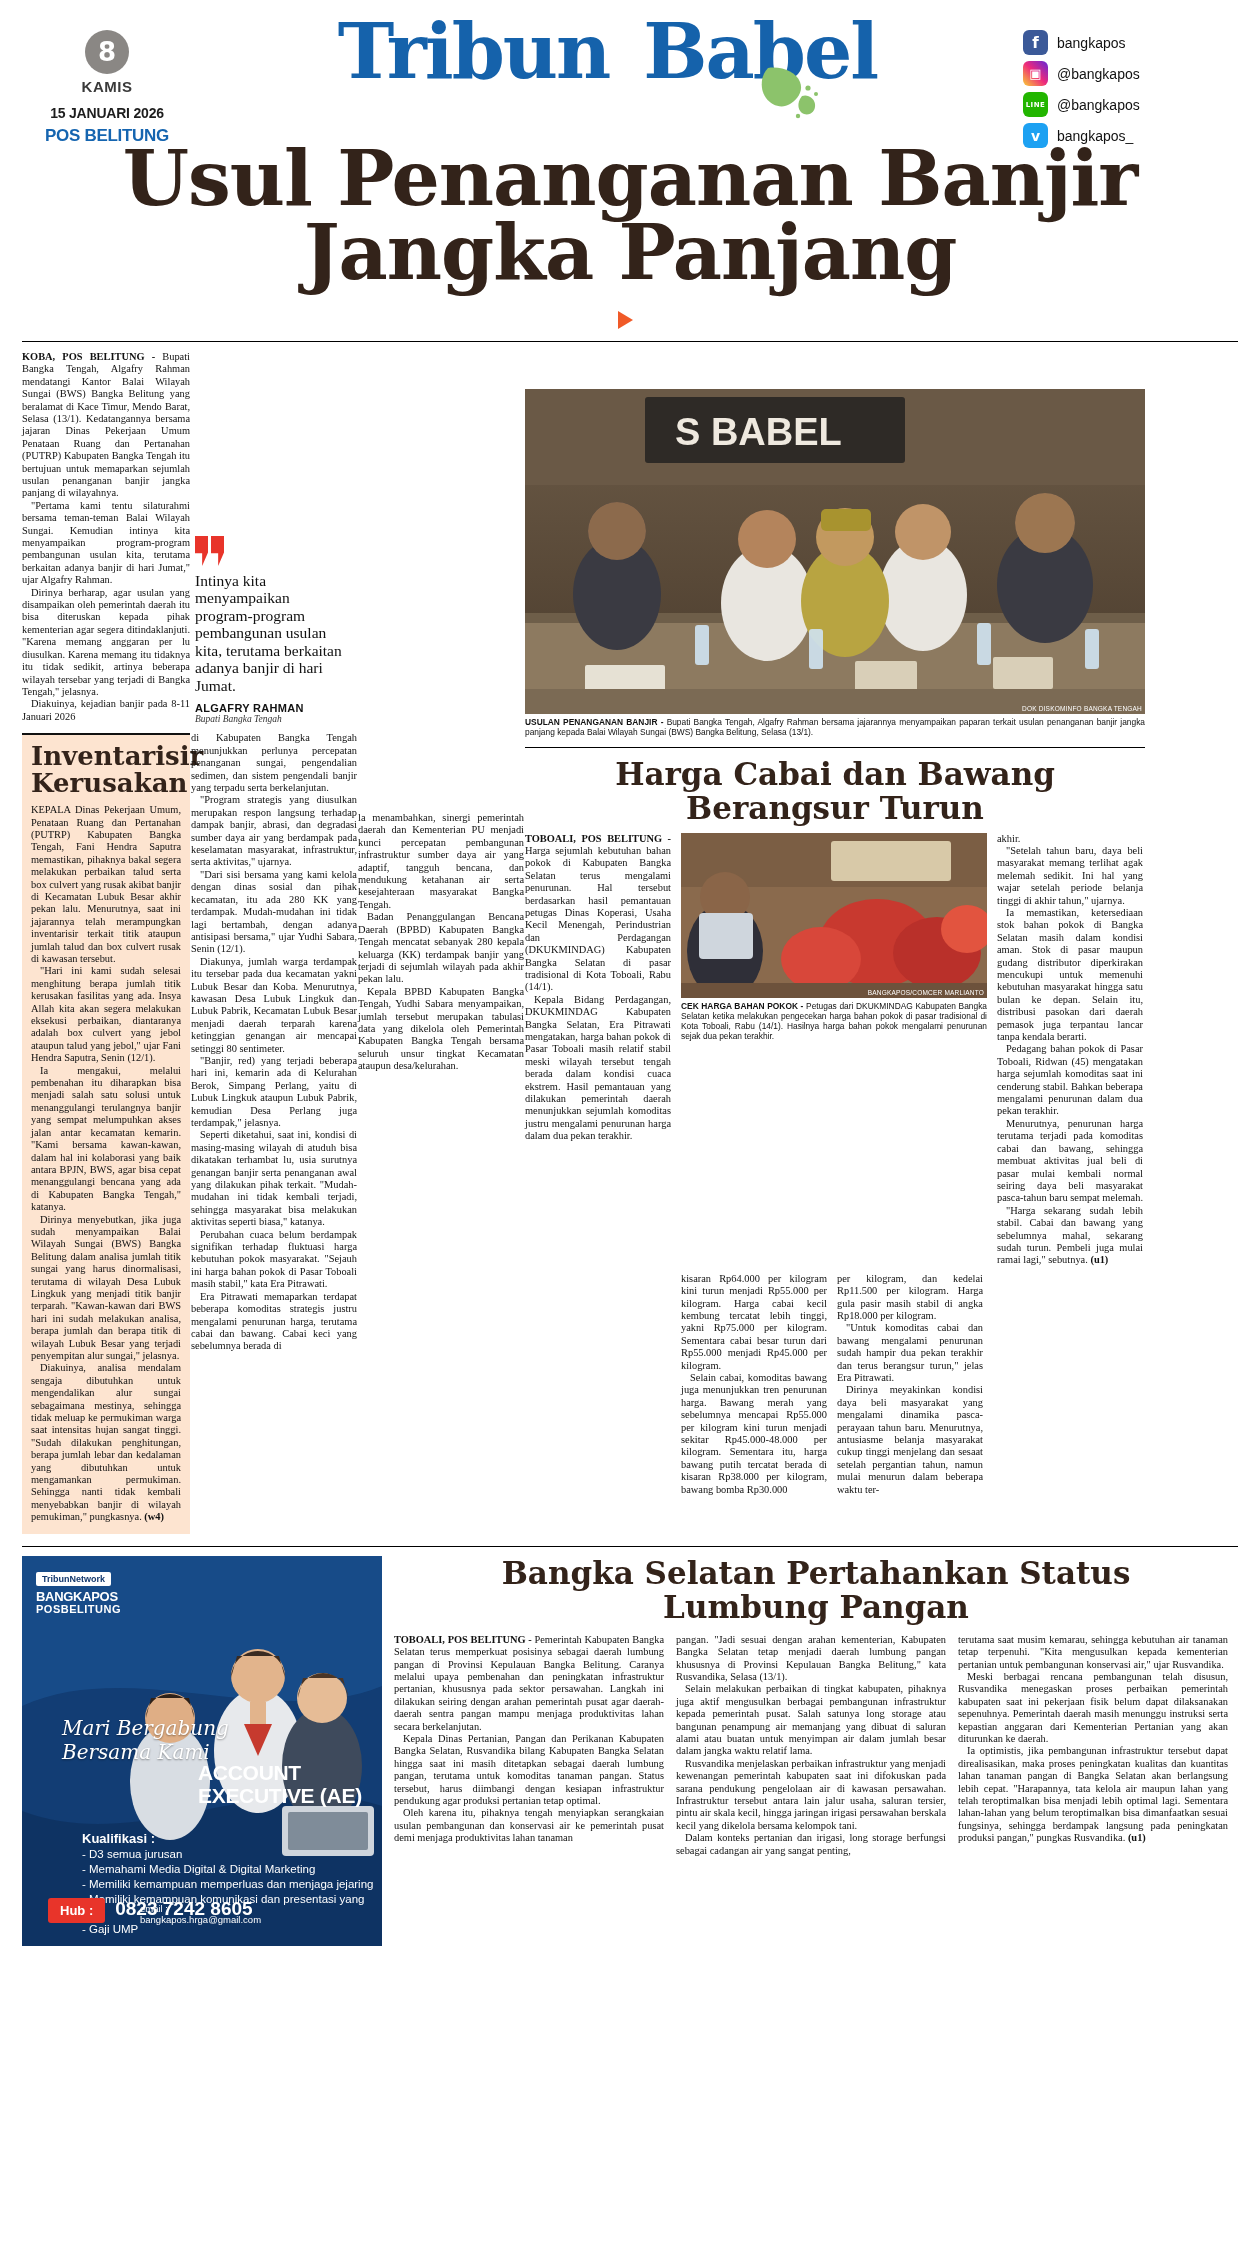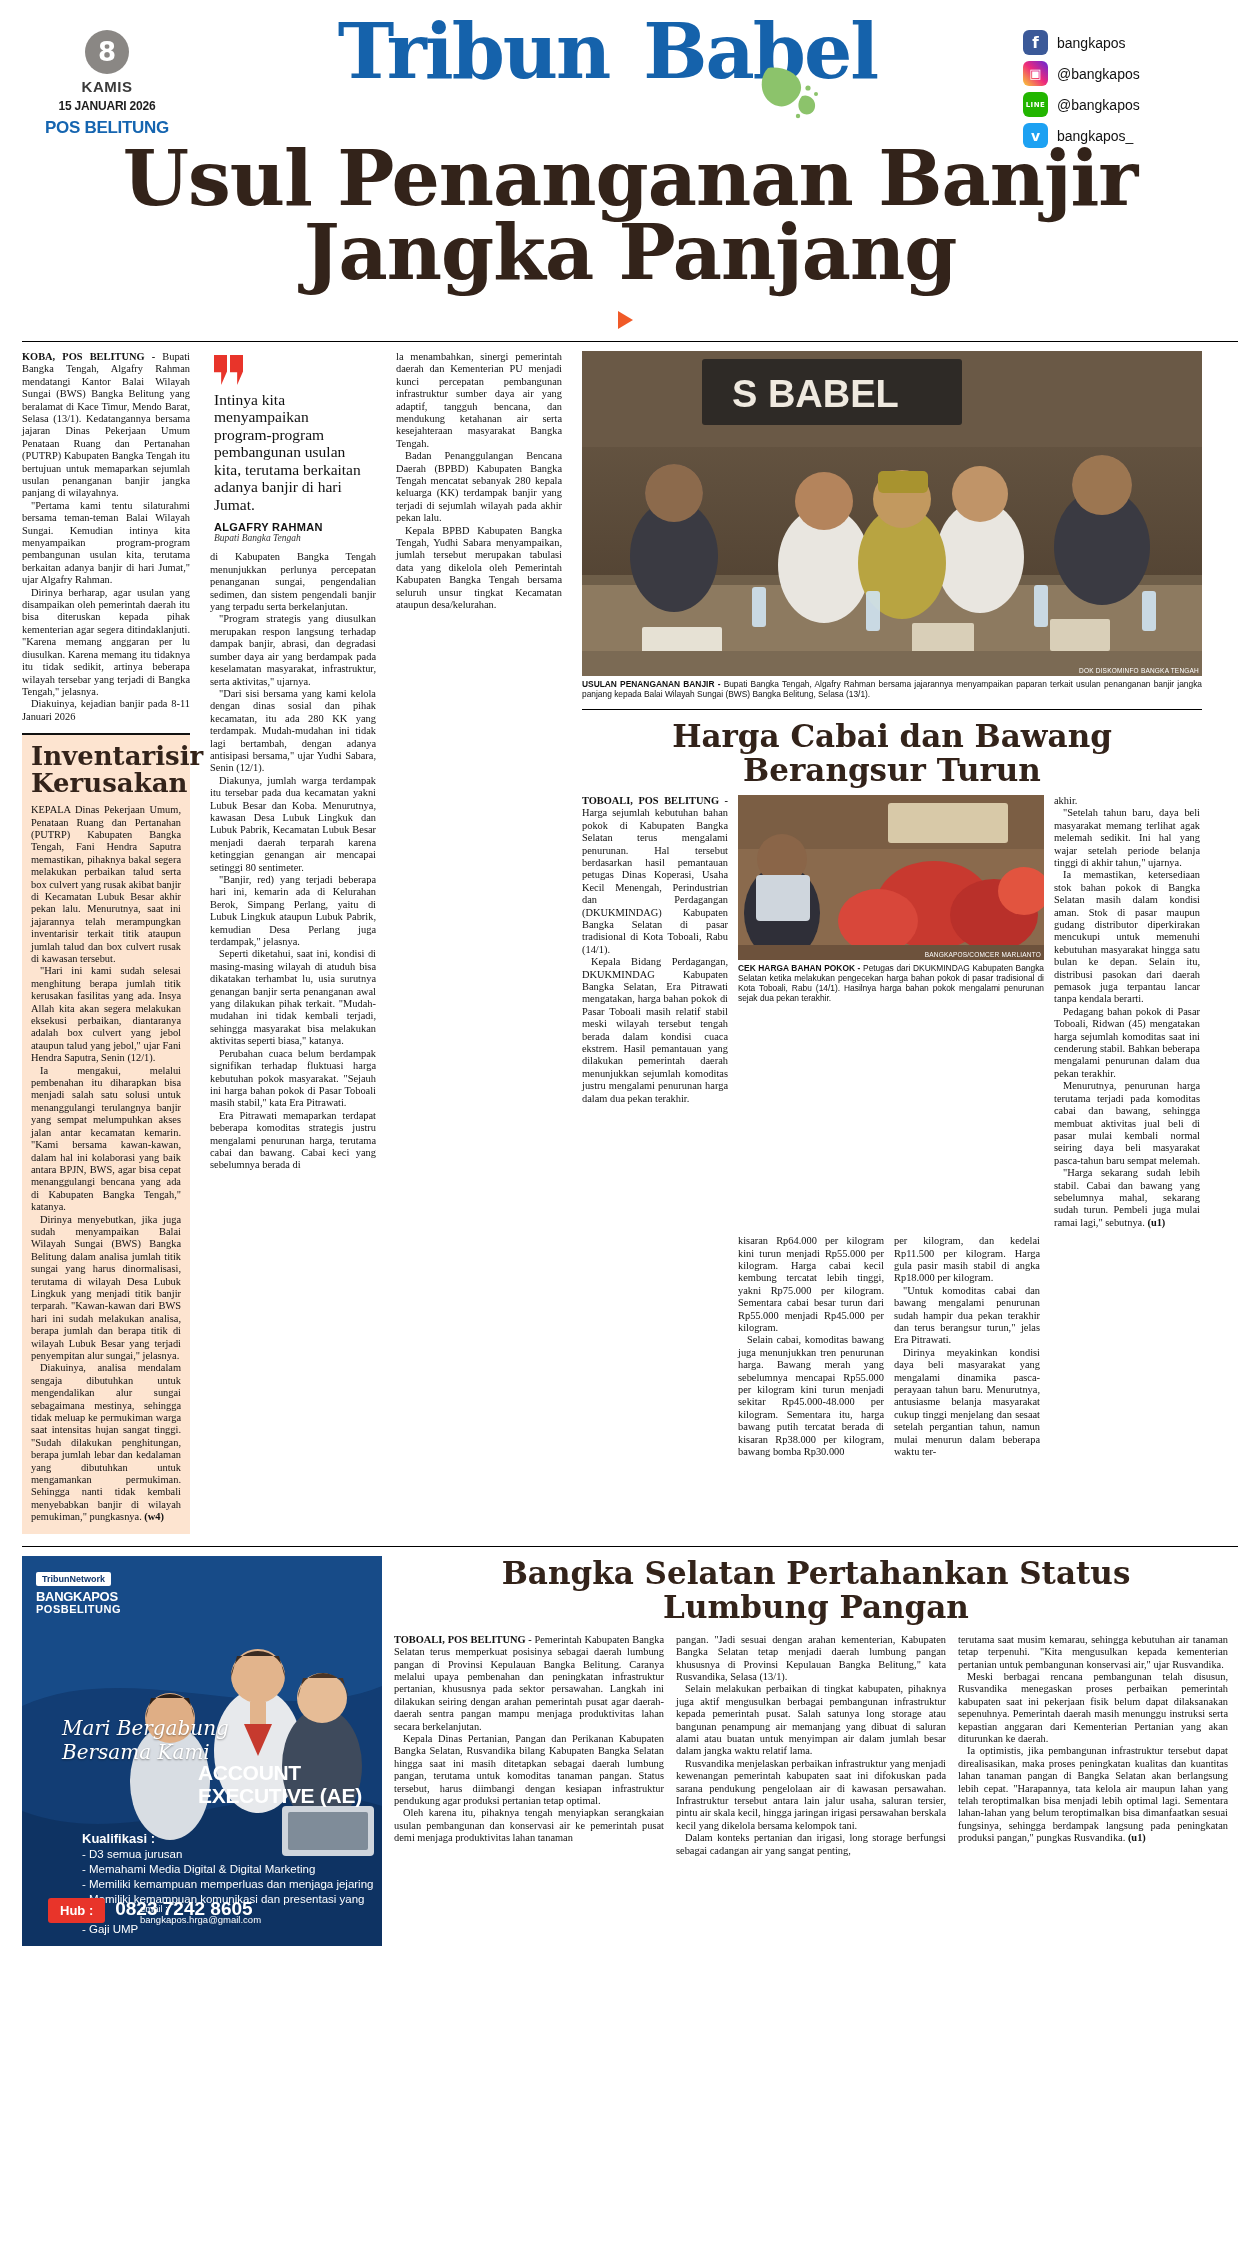--- a/index.html
+++ b/index.html
@@ -18,21 +18,21 @@
   .masthead { position:relative; height:140px; display:flex; align-items:flex-start; }
   .dateblock { width:170px; padding-top:30px; text-align:center; }
   .daycircle {
     width:44px; height:44px; border-radius:50%;
     background:#8a8784; color:#fff;
     font-weight:bold; font-size:26px;
     line-height:44px; margin:0 auto 4px auto;
     font-family:"DejaVu Sans", sans-serif;
   }
   .dayname { font-size:15px; font-weight:bold; letter-spacing:.5px; color:#3a3a3a; }
-  .datefull { font-size:12px; font-weight:bold; letter-spacing:-0.2px; color:#1d1d1d; margin-top:4px;}
+  .datefull { font-size:14px; font-weight:bold; letter-spacing:-0.2px; color:#1d1d1d; margin-top:10px;}
   .edition { font-size:17px; font-weight:bold; color:#1565b0; letter-spacing:-0.3px; margin-top:5px; }
 
   .logo-wrap { flex:1; position:relative; text-align:center; padding-top:14px; }
   .logo-text {
     font-family:"DejaVu Serif", serif;
     font-weight:bold; font-size:76px; line-height:1;
     color:#1562ab; letter-spacing:-2px;
     display:inline-block; position:relative;
   }
   .map-island { position:absolute; left:418px; top:52px; width:70px; height:58px; pointer-events:none;}
@@ -71,21 +71,21 @@
     margin-right:10px; vertical-align:middle;
   }
   .rule { border-top:1px solid #000; margin:10px 0 9px 0; }
 
   
   .body-text { font-family:"Liberation Serif", serif; font-size:10.4px; line-height:12.4px; text-align:justify; color:#111; }
   .body-text p { margin:0 0 0 0; text-indent:9px; }
   .body-text p.noind { text-indent:0; }
 
   
-  .sec1 { display:flex; gap:20px; }
+  .sec1 { display:flex; gap:1px;align-items:center; }
   .col { }
   .c-w1 { width:168px; }
   .c-w2 { width:166px; }
   .c-w3 { width:166px; }
 
   .lead-tag { font-weight:bold; }
 
   
   .quote-box { width:155px; padding:4px 0 0 4px; }
   .qmark { display:flex; gap:3px; margin-bottom:6px; }

